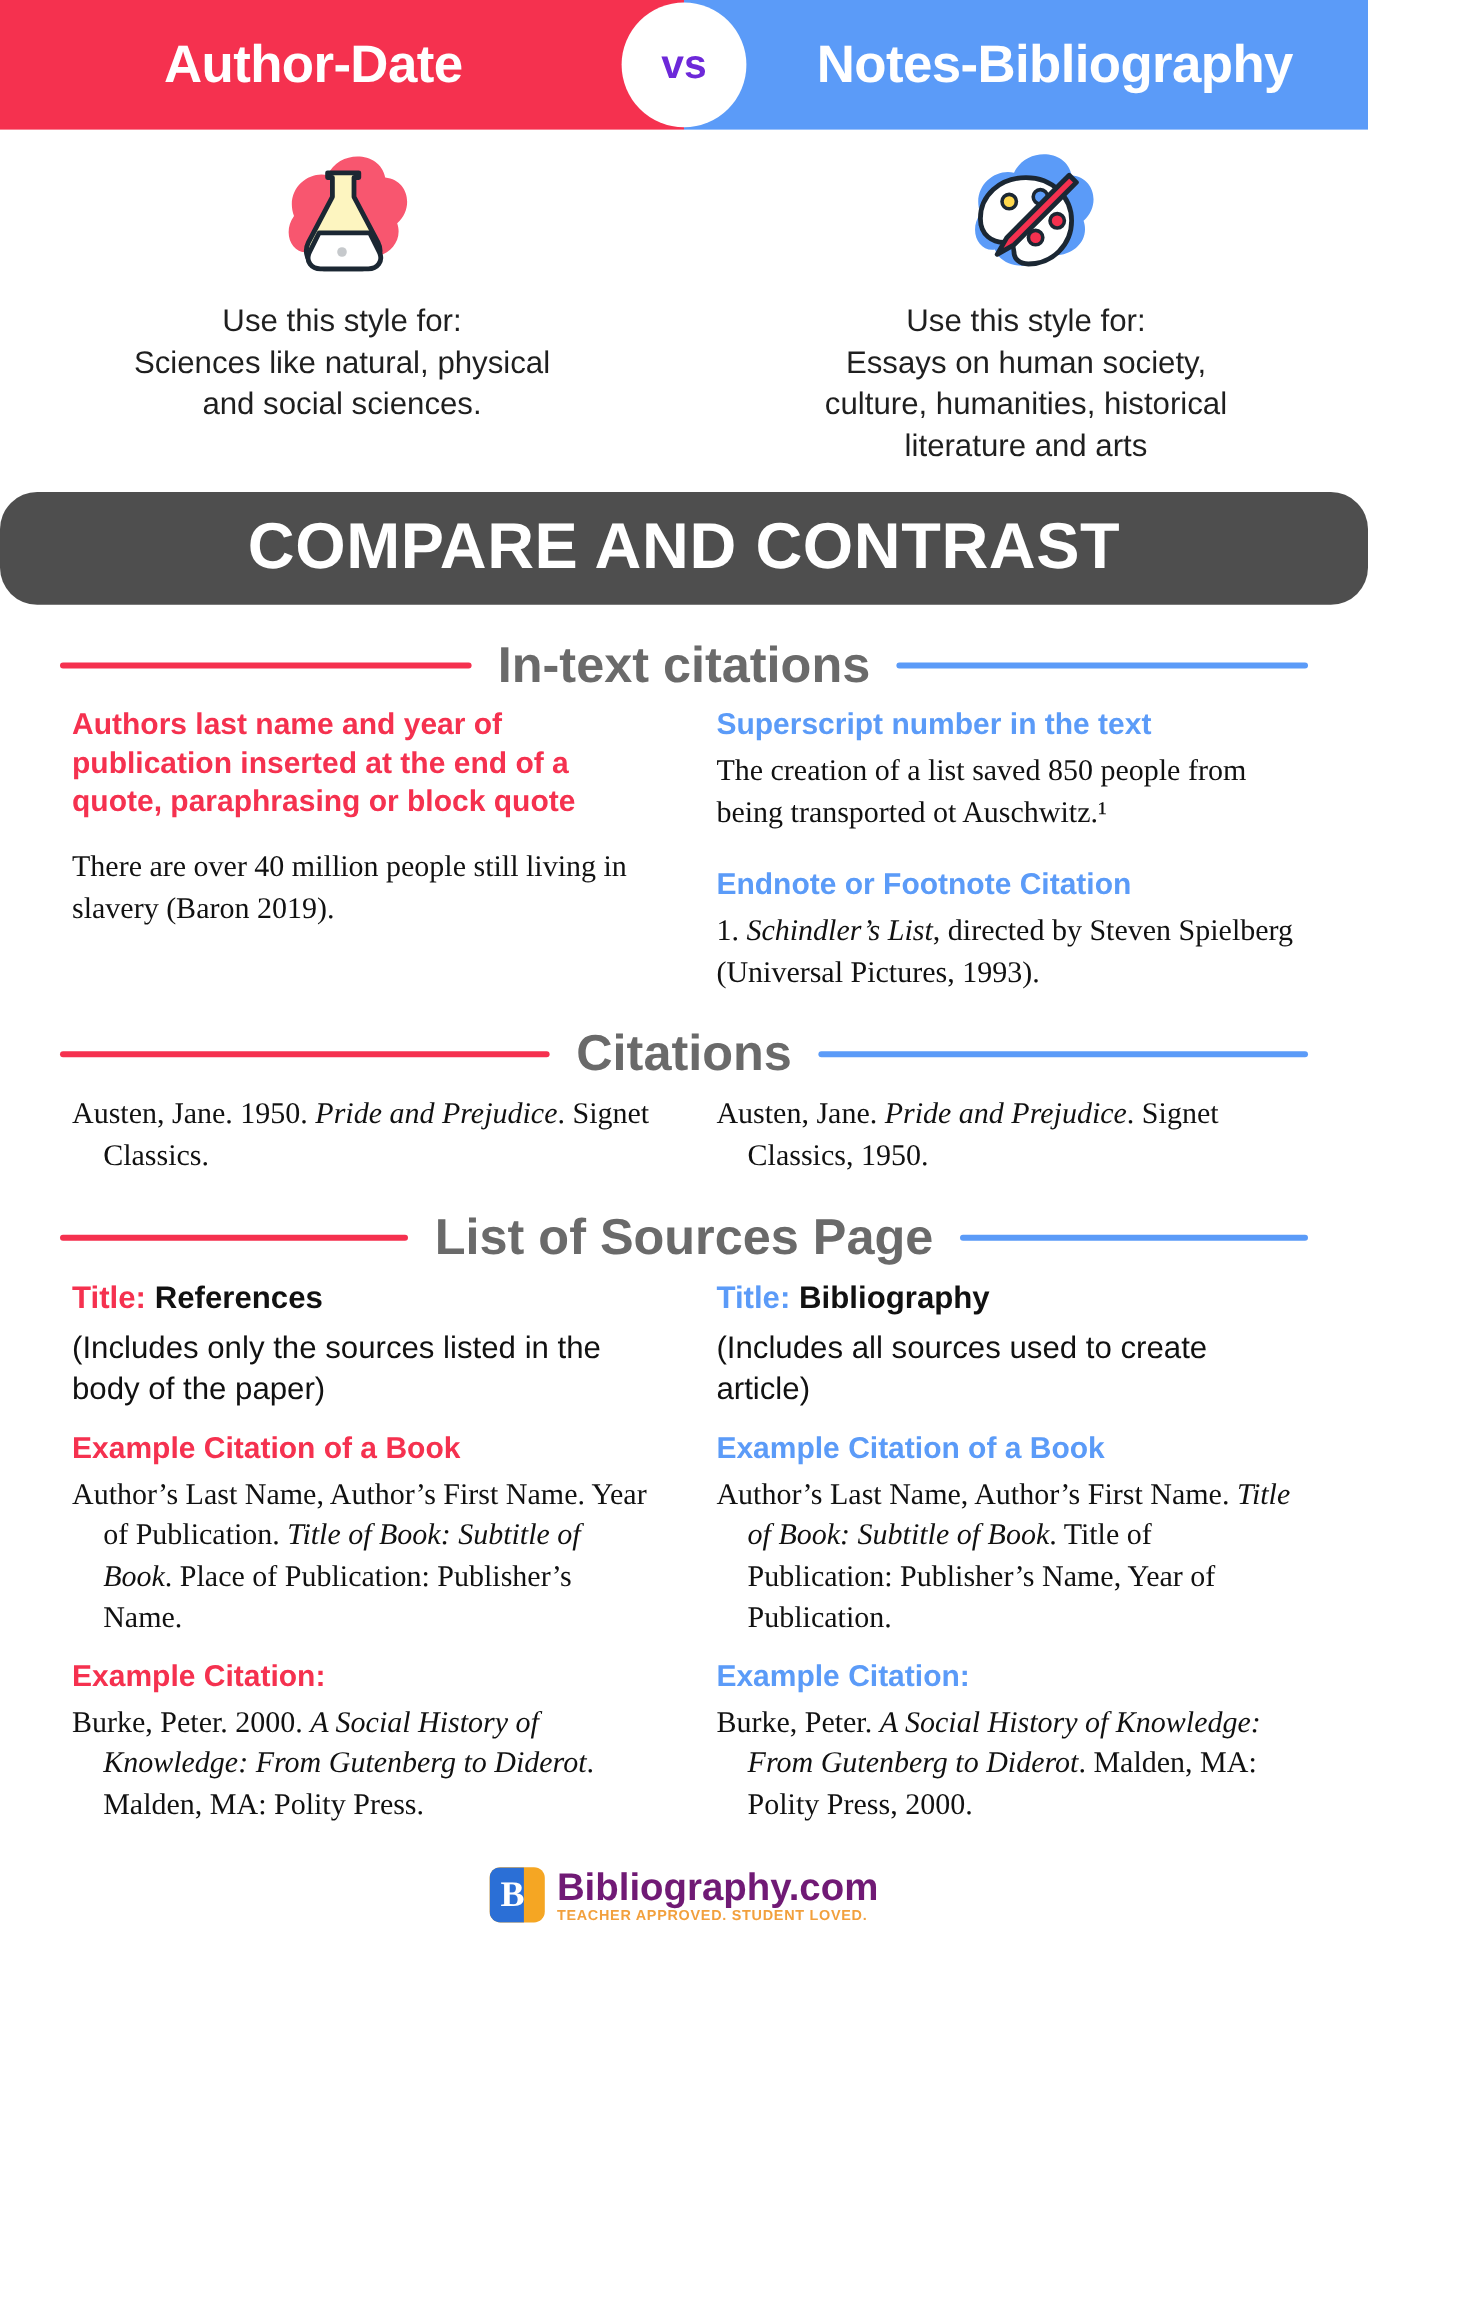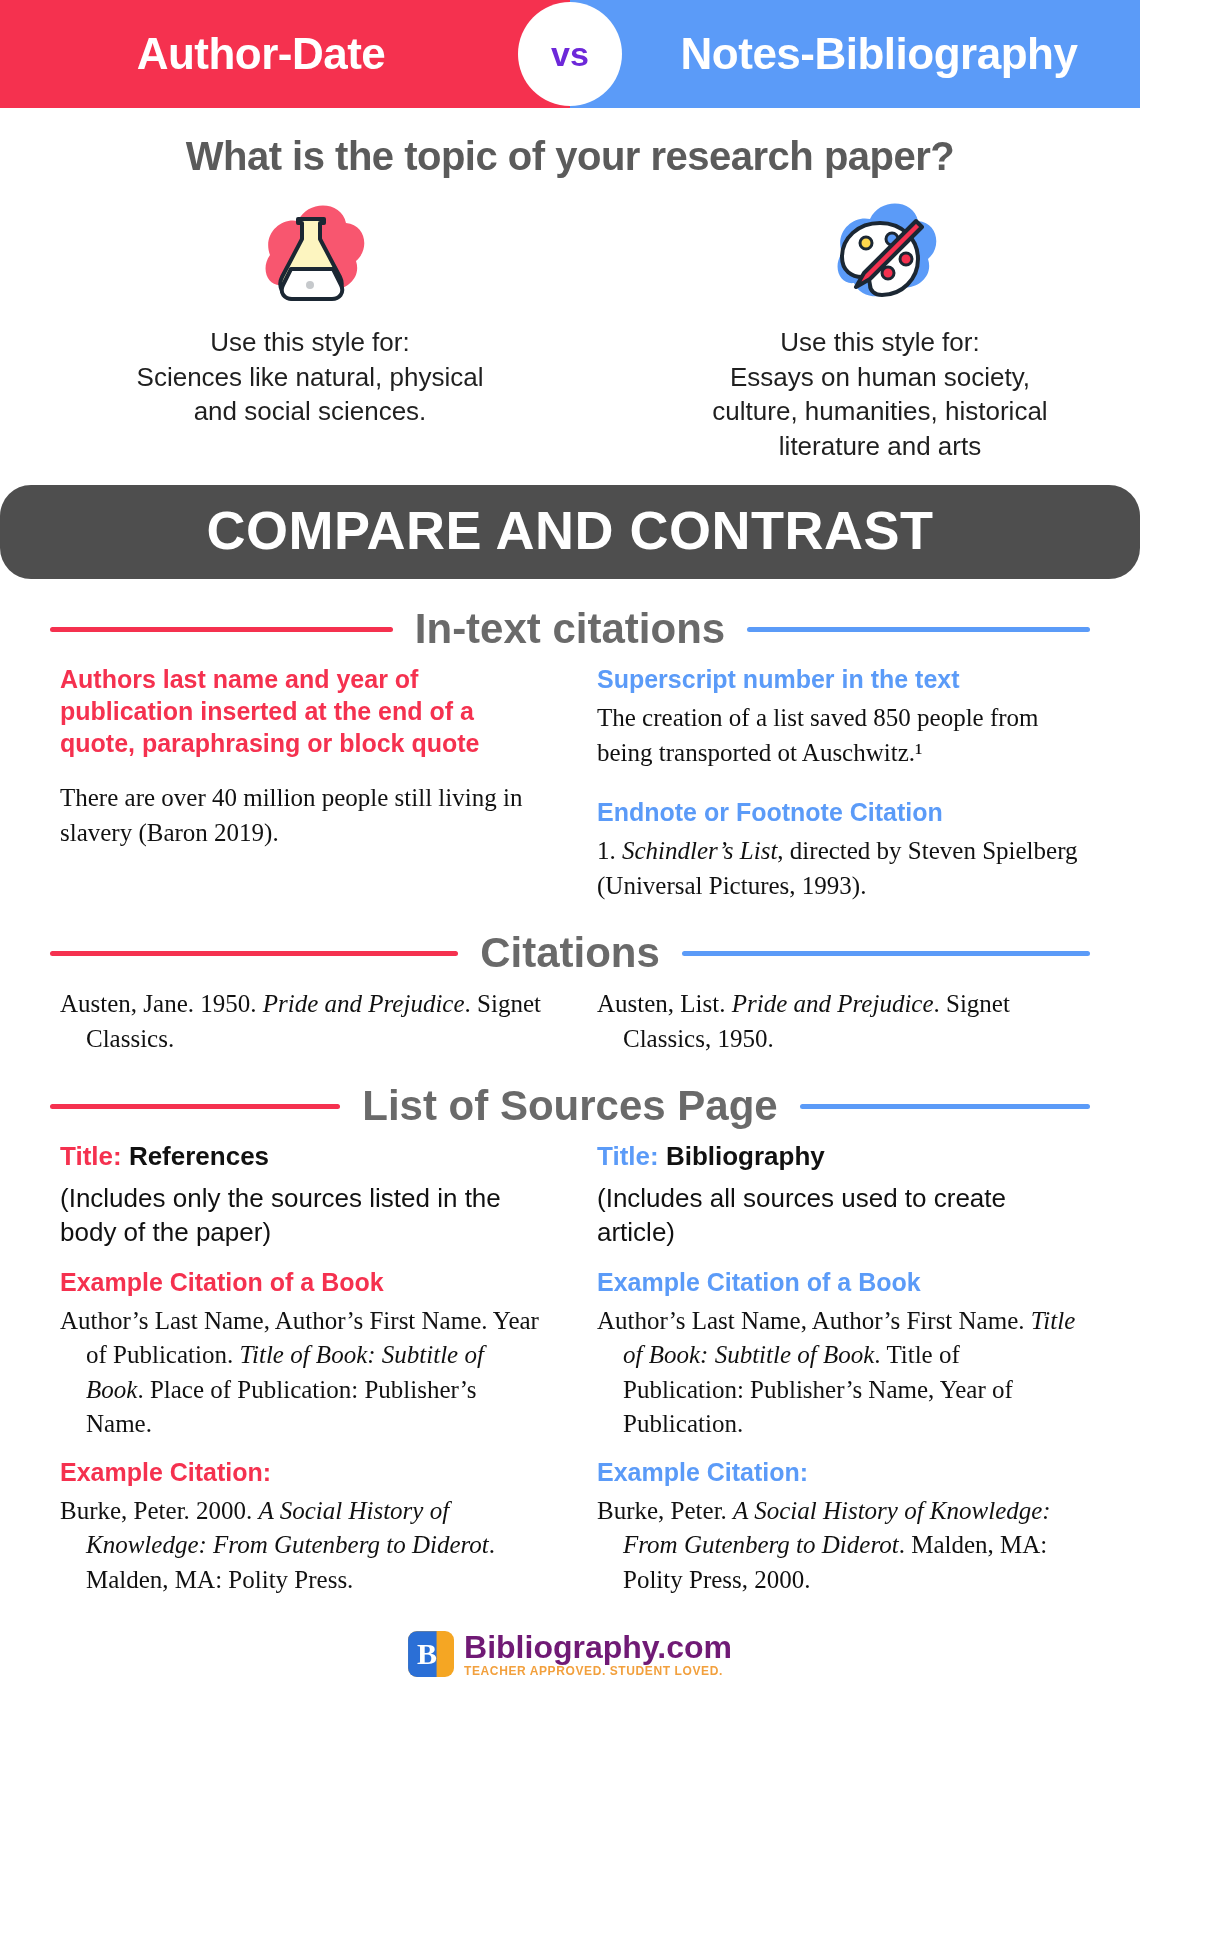--- a/index.html
+++ b/index.html
@@ -72,21 +72,20 @@
     color: #5b5b5b;
     padding: 26px 0 4px 0;
     letter-spacing: -0.5px;
   }
 
   
   .topics {
     display: flex;
     width: 100%;
     padding: 14px 0 8px 0;
-    margin-left: 25px;
   }
   .topic {
     flex: 1;
     display: flex;
     flex-direction: column;
     align-items: center;
   }
   .topic-icon { height: 118px; width: 200px; position: relative; }
   .topic-text {
     text-align: center;
@@ -243,21 +242,20 @@
   <div class="banner">
     <div class="banner-left">
       <span class="btxt">Author-Date</span>
     </div>
     <div class="banner-right">
       <span class="btxt">Notes-Bibliography</span>
     </div>
     <div class="vs-circle">vs</div>
   </div>
 
-  <div class="question">What is the topic of your research paper?</div>
 
   <div class="topics">
     <div class="topic">
       <div class="topic-icon">
         <svg width="200" height="118" viewBox="0 0 200 118" xmlns="http://www.w3.org/2000/svg">
           <path d="M60 58c-8-22 12-38 28-34 10-22 44-20 48 2 20 2 24 26 10 38 6 18-12 32-30 28-12 14-38 12-44-4-14 2-22-16-12-30z" fill="#f8566f"></path>
           <path d="M88 22h26v4h-4v16l20 38c5 10-2 22-13 22H85c-11 0-18-12-13-22l20-38V26h-4z" fill="#fdf5c0" stroke="#1b2733" stroke-width="4" stroke-linejoin="round"></path>
           <path d="M81 72h42l8 16c4 8-2 14-9 14H82c-7 0-13-6-9-14z" fill="#ffffff" stroke="#1b2733" stroke-width="4" stroke-linejoin="round"></path>
           <circle cx="100" cy="88" r="4" fill="#1b2733" opacity="0.25"></circle>
         </svg>
@@ -323,21 +321,21 @@
   </div>
 
   <div class="cols">
     <div class="col">
       <div class="serif hang">
         <span>Austen, Jane. 1950. </span><i>Pride and Prejudice</i><span>. Signet Classics.</span>
       </div>
     </div>
     <div class="col">
       <div class="serif hang">
-        <span>Austen, List. </span><i>Pride and Prejudice</i><span>. Signet Classics, 1950.</span>
+        <span>Austen, Jane. </span><i>Pride and Prejudice</i><span>. Signet Classics, 1950.</span>
       </div>
     </div>
   </div>
 
   <div class="sec-head">
     <div class="rule red"></div>
     <div class="sec-title">List of Sources Page</div>
     <div class="rule blue"></div>
   </div>
 

